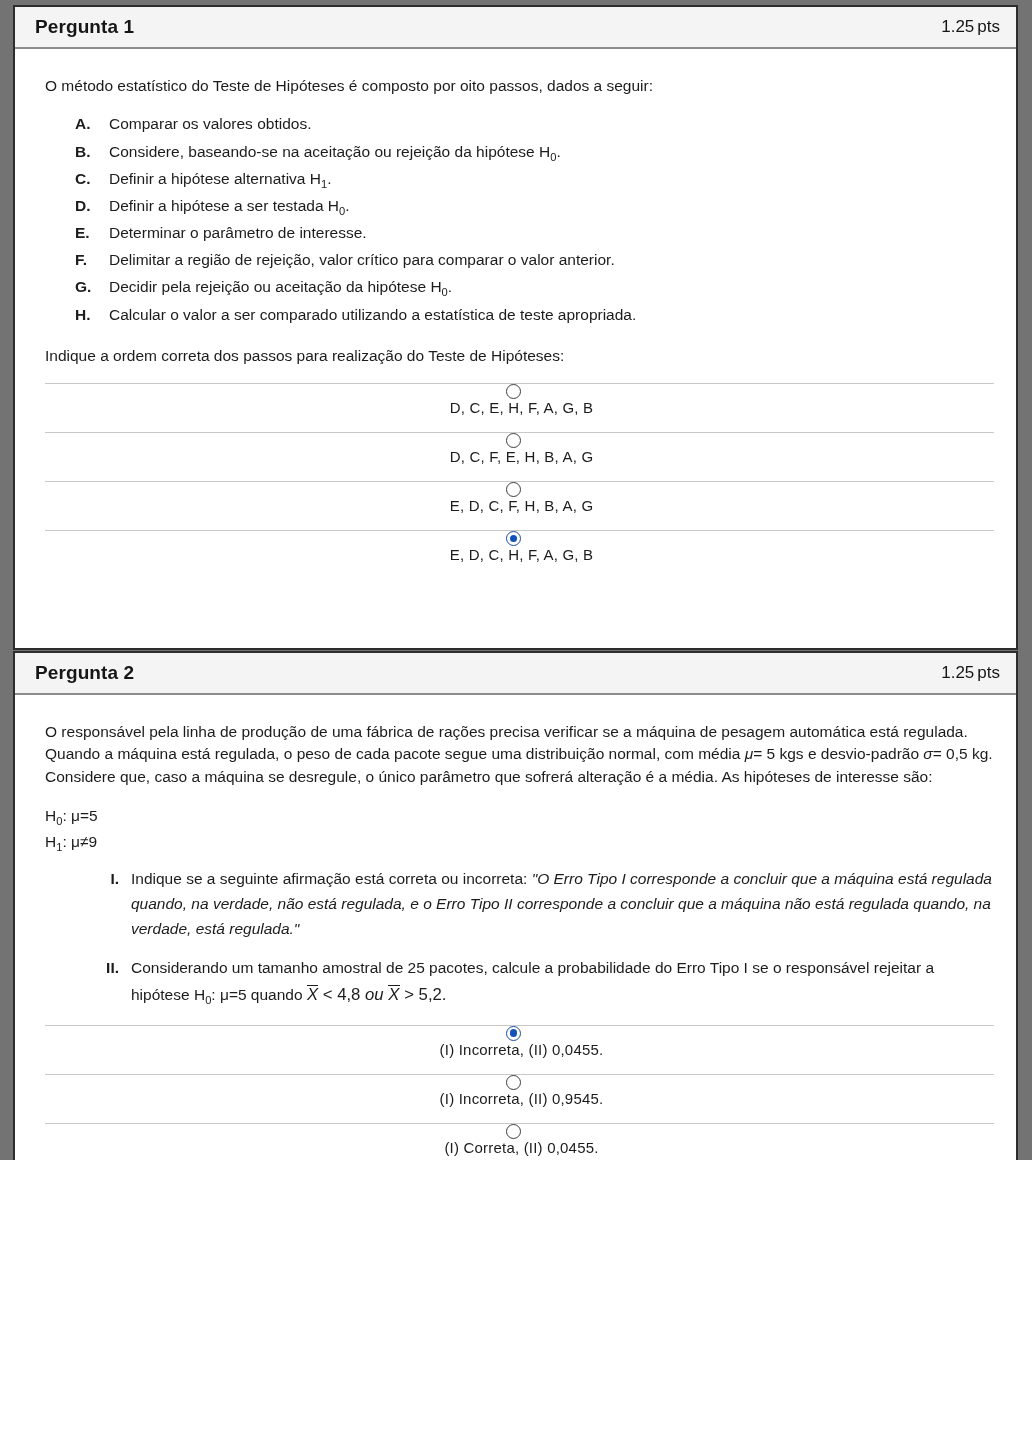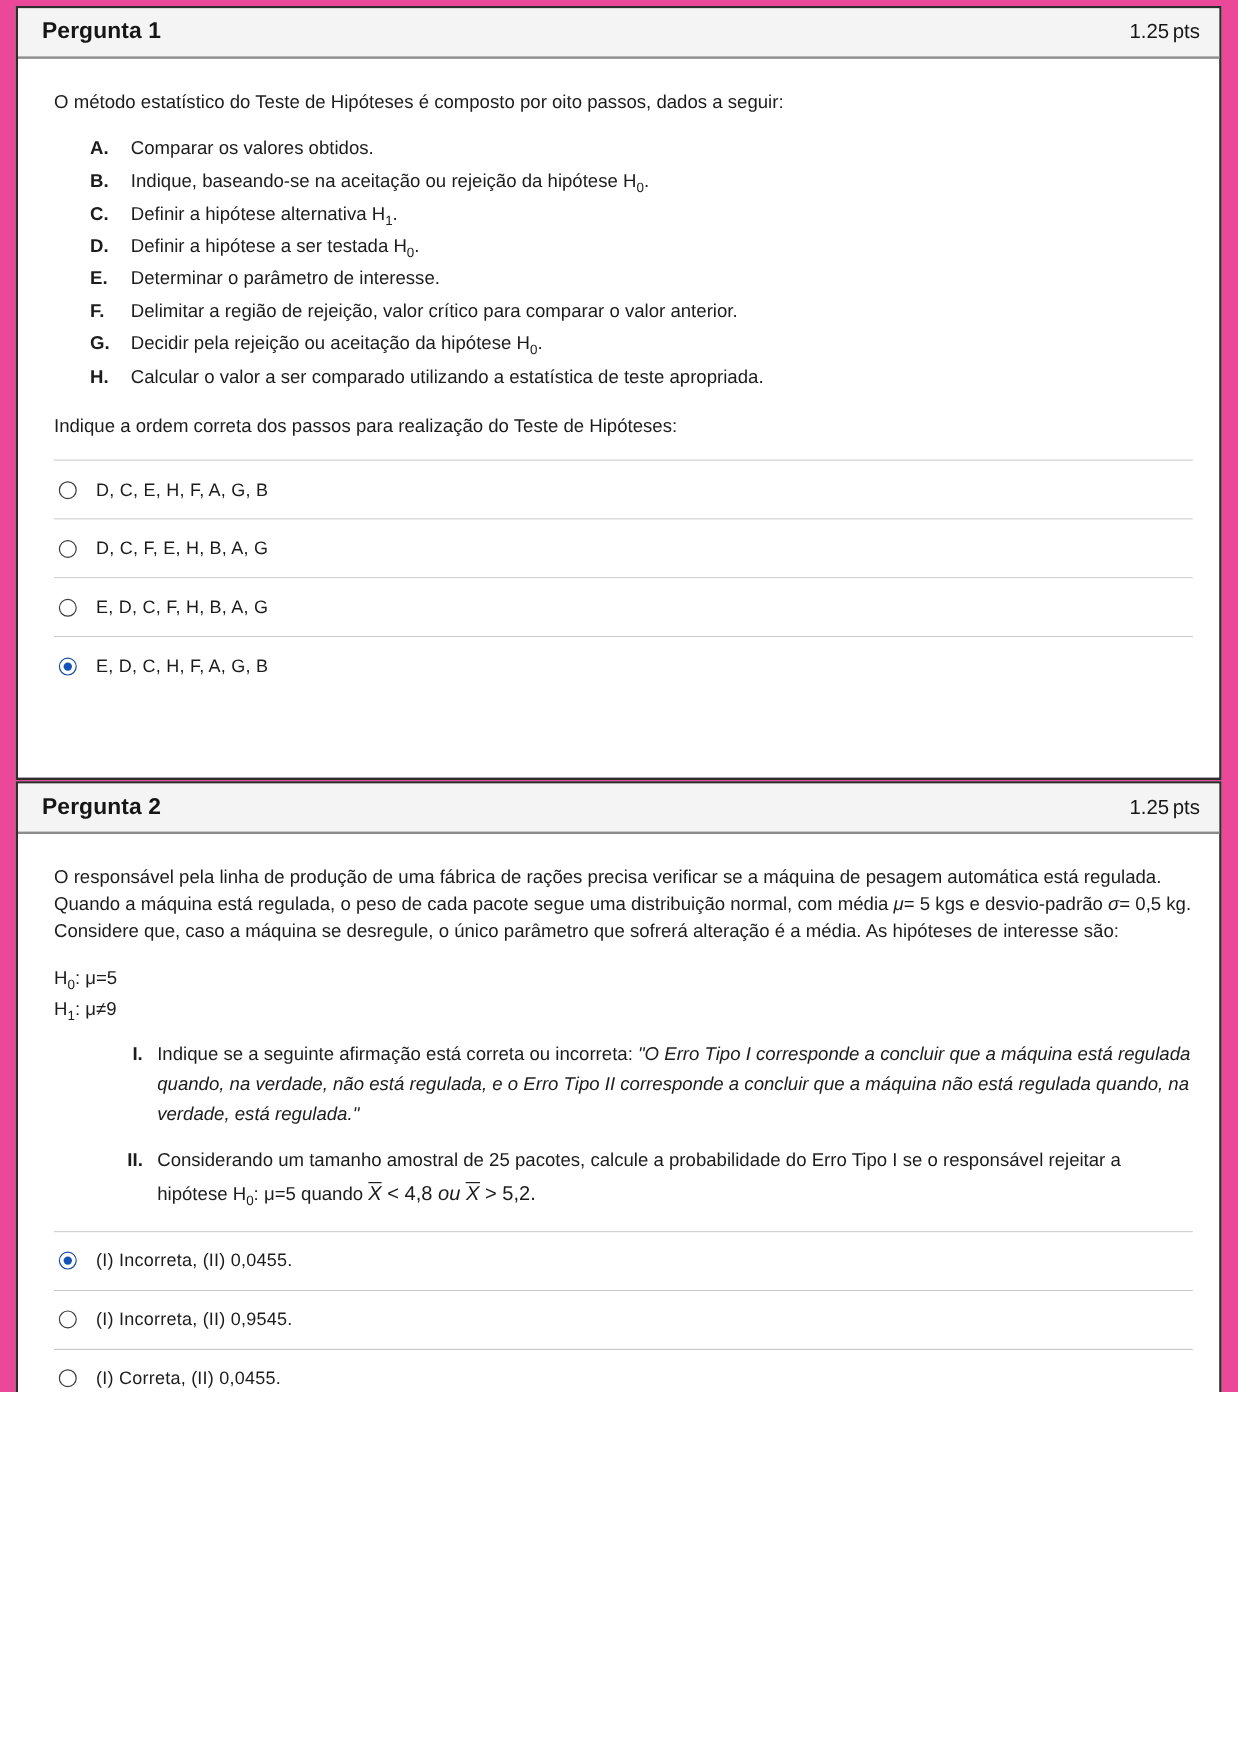--- a/index.html
+++ b/index.html
@@ -11,21 +11,21 @@
     width: 1032px;
     height: 1452px;
     font-family: "Liberation Sans", sans-serif;
     color: #1c1c1c;
     -webkit-font-smoothing: antialiased;
   }
   .page {
     position: relative;
     width: 1032px;
     height: 1160px;
-    background: #ec4899;
+    background: #737373;
     overflow: hidden;
   }
 
   
   .q-card {
     position: absolute;
     left: 13px;
     width: 1005px;
     border: 2px solid #2d2d2d;
     box-sizing: border-box;
@@ -102,20 +102,21 @@
   }
   .option {
     display: flex;
     align-items: center;
     height: 49px;
     border-bottom: 1px solid #c9c9c9;
     padding-left: 4px;
     box-sizing: border-box;
     cursor: pointer;
     background: #ffffff;
+    flex-direction: column;
   }
   .option:last-child { border-bottom: none; align-items: center; }
   .radio {
     width: 15px;
     height: 15px;
     border-radius: 50%;
     border: 1.6px solid #3d3d3d;
     box-sizing: border-box;
     flex: 0 0 15px;
     margin-right: 16px;
@@ -203,21 +204,21 @@
     <div class="q-body">
       <p class="intro">O método estatístico do Teste de Hipóteses é composto por oito passos, dados a seguir:</p>
 
       <ul class="steps">
         <li>
           <span class="marker">A.</span>
           <span class="step-text"><span>Comparar os valores obtidos.</span><sub></sub><span></span></span>
         </li>
         <li>
           <span class="marker">B.</span>
-          <span class="step-text"><span>Indique, baseando-se na aceitação ou rejeição da hipótese H</span><sub>0</sub><span>.</span></span>
+          <span class="step-text"><span>Considere, baseando-se na aceitação ou rejeição da hipótese H</span><sub>0</sub><span>.</span></span>
         </li>
         <li>
           <span class="marker">C.</span>
           <span class="step-text"><span>Definir a hipótese alternativa H</span><sub>1</sub><span>.</span></span>
         </li>
         <li>
           <span class="marker">D.</span>
           <span class="step-text"><span>Definir a hipótese a ser testada H</span><sub>0</sub><span>.</span></span>
         </li>
         <li>

